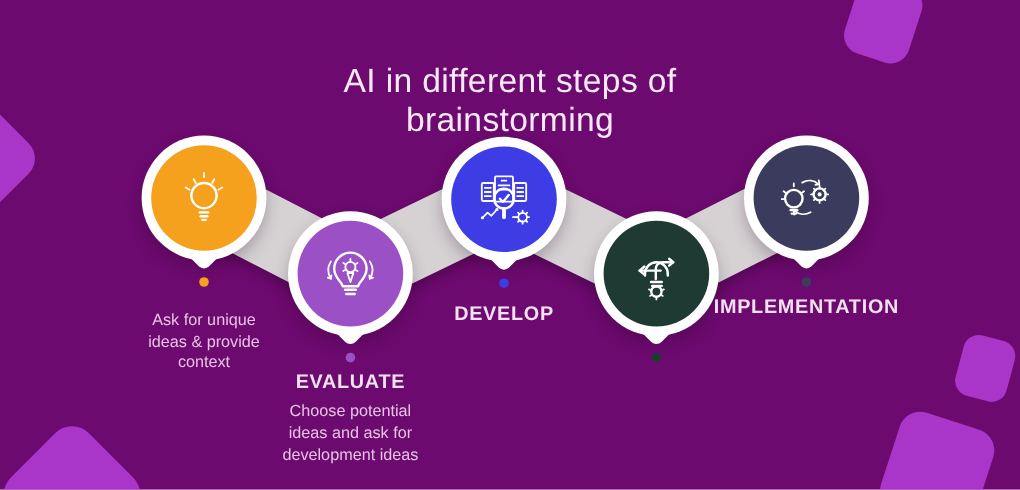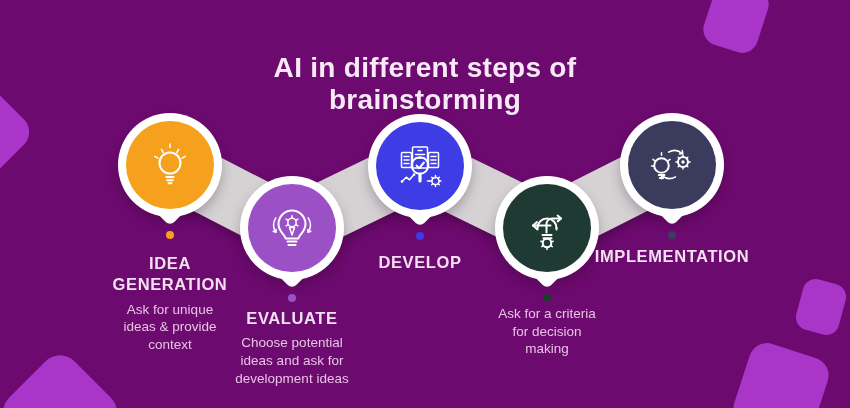--- a/index.html
+++ b/index.html
@@ -11,21 +11,21 @@
   
   .blob{position:absolute;background:var(--blob,#A935C9);}
   .blob-top-right{left:708px;top:-16px;width:56px;height:66px;border-radius:16px;transform:rotate(18deg);}
   .blob-left-mid{left:-60px;top:92px;width:80px;height:80px;border-radius:18px;transform:rotate(45deg);}
   .blob-bottom-left{left:14px;top:366px;width:92px;height:92px;border-radius:20px;transform:rotate(45deg);}
   .blob-bottom-right-small{left:799px;top:281px;width:44px;height:52px;border-radius:13px;transform:rotate(15deg);}
   .blob-bottom-right-big{left:740px;top:349px;width:82px;height:86px;border-radius:18px;transform:rotate(18deg);}
 
   .title{
     position:absolute;top:33px;left:0;right:0;z-index:3;text-align:center;
-    font-size:28px;font-weight:700;letter-spacing:.3px;line-height:1.16;
+    font-size:28px;font-weight:400;letter-spacing:.3px;line-height:1.16;
     color:var(--title-text,#F9E9F7);
   }
   .title span{display:inline-block;max-width:440px;}
 
   .ribbon{position:absolute;left:0;top:0;z-index:1;filter:drop-shadow(0 5px 5px rgba(30,0,30,.30));}
   .ribbon-line{fill:none;stroke:var(--ribbon,#D6D2D4);stroke-width:60;stroke-linejoin:miter;}
 
   .node{position:absolute;z-index:2;}
   .pin{
     position:absolute;left:-52px;top:-52px;width:104px;height:104px;border-radius:50%;
@@ -87,21 +87,20 @@
           <path d="M24.6 44.2h2.8"></path>
         <path class="thin" d="M26 8.5V5"></path>
         <path class="thin" d="M17.4 10.4l1.8 3.1"></path>
           <path class="thin" d="M34.6 10.4l-1.8 3.1"></path>
         <path class="thin" d="M10.8 17.3l3.1 1.8"></path>
           <path class="thin" d="M41.2 17.3l-3.1 1.8"></path>
       </svg>
     </div>
     <div class="dot"></div>
     <div class="labels">
-      <div class="step-heading">IDEA GENERATION</div>
       <div class="step-desc">Ask for unique ideas &amp; provide context</div>
     </div>
   </div>
 
   <div class="node" style="left: 292px; top: 228px; --ty: 80px; --tw: 160px; --dw: 128px; --c: #9B50C6;">
     <div class="pin"></div>
     <div class="disc">
       <svg class="icon" viewBox="0 0 52 52" width="52" height="52">
         <path d="M26 8.5c7.5 0 13.5 6 13.5 13.5 0 4.8-2.4 7.6-4.5 10.2-1.1 1.3-2.1 2.7-2.6 4.3H19.6c-.5-1.6-1.5-3-2.6-4.3-2.1-2.6-4.5-5.4-4.5-10.2C12.5 14.5 18.5 8.5 26 8.5z"></path>
         <circle class="thin" cx="26" cy="20.5" r="4.2"></circle>
@@ -160,21 +159,20 @@
         <path d="M25.5 30.5V22a5.5 5.5 0 0 1 5.5-5.5h9"></path>
         <path d="M40 16.5l-3.4-2.9M40 16.5l-3.4 2.9"></path>
         <path d="M21.5 33h9"></path>
           <path d="M22.5 36.2h8"></path>
         <circle cx="26" cy="41" r="4.3"></circle>
         <path class="thin" d="M19.8 39.2l2.1.7M32.2 39.2l-2.1.7M20.7 44.6l1.8-1.2M31.3 44.6l-1.8-1.2M26 45.5v2"></path>
       </svg>
     </div>
     <div class="dot"></div>
     <div class="labels">
-      <div class="step-desc">Ask for a criteria for decision making</div>
     </div>
   </div>
 
   <div class="node" style="left: 672px; top: 165px; --ty: 81px; --tw: 180px; --dw: 128px; --c: #3B3B5D;">
     <div class="pin"></div>
     <div class="disc">
       <svg class="icon" viewBox="0 0 52 52" width="52" height="52">
         <circle cx="15.5" cy="26.5" r="7.3"></circle>
         <path d="M12.8 36h5.4"></path>
           <path d="M13.8 39h3.4"></path>

